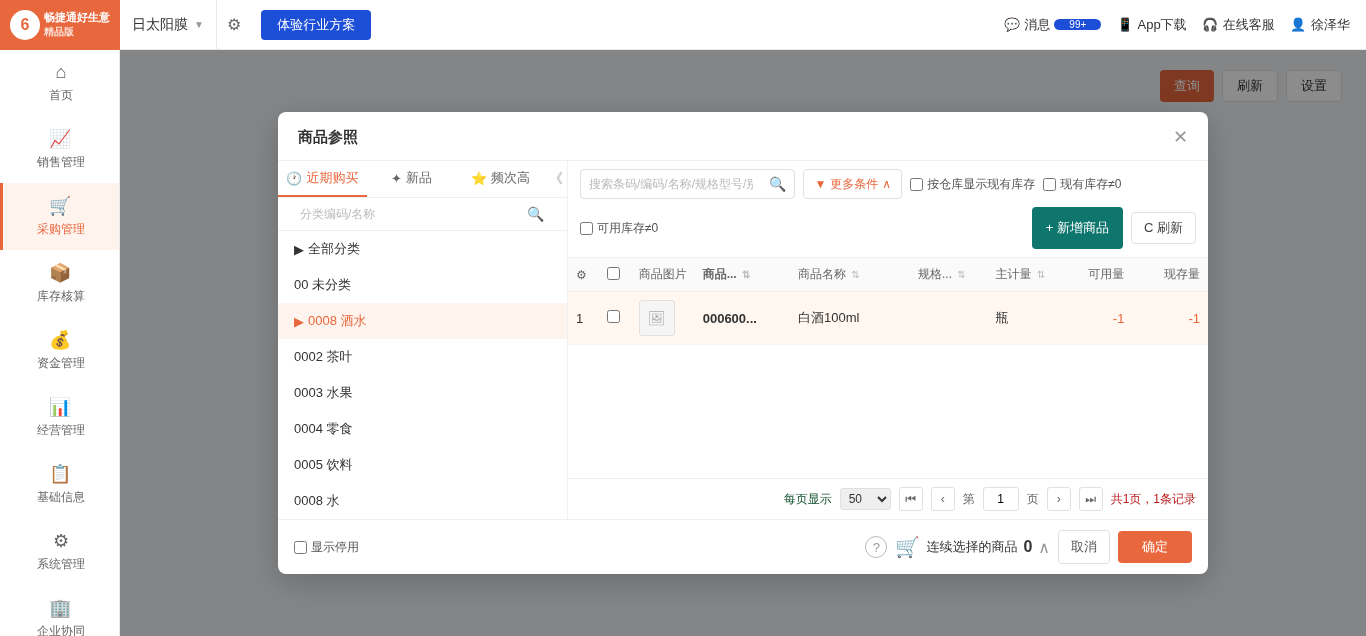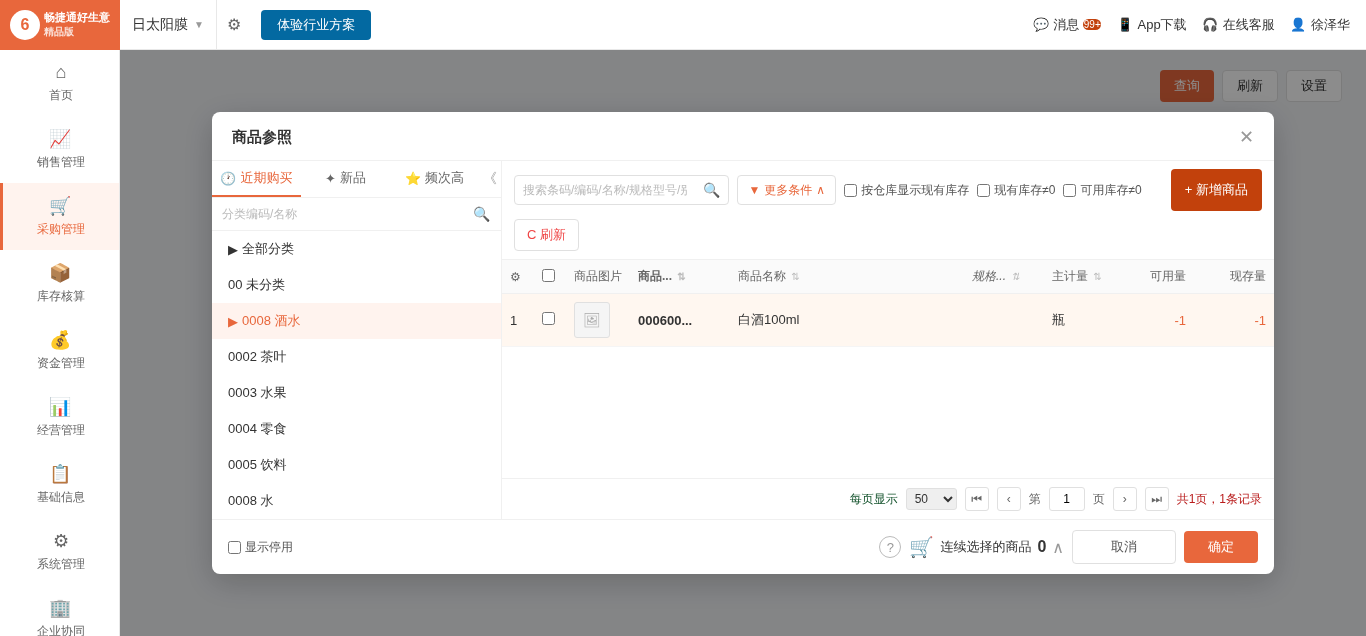--- a/index.html
+++ b/index.html
@@ -17,27 +17,27 @@
       color: #fff; font-size: 12px; font-weight: bold; flex-shrink: 0;
     }
     .topnav-logo-icon { width: 30px; height: 30px; background: #fff; border-radius: 50%; display: flex; align-items: center; justify-content: center; margin-right: 4px; }
     .topnav-logo-icon span { color: #e8673c; font-size: 16px; font-weight: bold; }
     .topnav-dropdown {
       display: flex; align-items: center; padding: 0 12px; cursor: pointer;
       font-size: 14px; color: #333; border-right: 1px solid #e8e8e8; height: 100%;
     }
     .topnav-dropdown .arrow { margin-left: 6px; color: #999; font-size: 10px; }
     .topnav-btn-trial {
-      margin: 0 10px; padding: 6px 16px; background: #0369a1; color: #fff;
+      margin: 0 10px; padding: 6px 16px; background: #1d4ed8; color: #fff;
       border: none; border-radius: 4px; cursor: pointer; font-size: 13px;
     }
     .topnav-settings { padding: 0 10px; cursor: pointer; color: #666; font-size: 16px; }
     .topnav-right { margin-left: auto; display: flex; align-items: center; gap: 16px; padding-right: 16px; }
     .topnav-right-item { display: flex; align-items: center; gap: 4px; color: #333; font-size: 13px; cursor: pointer; }
-    .badge { background: #c2410c; color: #fff; border-radius: 10px; padding: 0 0; font-size: 10px; min-width: 18px; text-align: center; }
+    .badge { background: #1d4ed8; color: #fff; border-radius: 10px; padding: 0 15px; font-size: 10px; min-width: 18px; text-align: center; }
 
     
     .sidebar {
       position: fixed; top: 50px; left: 0; bottom: 0; width: 120px;
       background: #fff; border-right: 1px solid #e8e8e8; z-index: 99;
       overflow-y: auto;
     }
     .sidebar-item {
       display: flex; flex-direction: column; align-items: center; justify-content: center;
       padding: 12px 0; cursor: pointer; color: #666; font-size: 12px; gap: 4px;
@@ -51,21 +51,21 @@
 
     
     .modal-overlay {
       position: fixed; top: 50px; left: 120px; right: 0; bottom: 0;
       background: rgba(0,0,0,0.45); z-index: 200;
       display: flex; align-items: center; justify-content: center;
     }
 
     
     .modal {
-      background: #fff; border-radius: 8px; width: 1062px; max-height: 560px;
+      background: #fff; border-radius: 8px; width: 930px; max-height: 560px;
       display: flex; flex-direction: column; position: relative;
       box-shadow: 0 8px 32px rgba(0,0,0,0.2);
     }
     .modal-header {
       display: flex; align-items: center; justify-content: space-between;
       padding: 14px 20px 12px; border-bottom: 1px solid #f0f0f0;
       flex-shrink: 0;
     }
     .modal-title { font-size: 15px; font-weight: 600; color: #333; }
     .modal-close { cursor: pointer; color: #999; font-size: 18px; }
@@ -78,21 +78,21 @@
       overflow: hidden; flex-shrink: 0;
     }
     .cat-tabs { display: flex; border-bottom: 1px solid #f0f0f0; flex-shrink: 0; }
     .cat-tab {
       flex: 1; padding: 8px 0; text-align: center; cursor: pointer;
       font-size: 13px; color: #666; border-bottom: 2px solid transparent;
       display: flex; align-items: center; justify-content: center; gap: 4px;
     }
     .cat-tab.active { color: #e8673c; border-bottom-color: #e8673c; }
     .cat-search {
-      padding: 8px 10px; display: flex; align-items: center; gap: 20px;
+      padding: 8px 22px; display: flex; align-items: center; gap: 20px;
       border-bottom: 1px solid #f0f0f0; flex-shrink: 0;
     }
     .cat-search input {
       flex: 1; border: none; outline: none; font-size: 12px; color: #333;
     }
     .cat-search input::placeholder { color: #bbb; }
     .cat-search-icon { color: #999; font-size: 14px; cursor: pointer; }
     .cat-collapse-btn { background: none; border: none; cursor: pointer; color: #999; font-size: 14px; padding: 0 4px; }
     .cat-list { overflow-y: auto; flex: 1; }
     .cat-list-item {
@@ -118,45 +118,45 @@
     .search-box-btn { background: none; border: none; padding: 0 8px; cursor: pointer; color: #e8673c; font-size: 14px; }
     .filter-btn {
       display: flex; align-items: center; gap: 4px; padding: 4px 10px;
       border: 1px solid #e0e0e0; border-radius: 4px; background: #fff; cursor: pointer;
       font-size: 12px; color: #e8673c; height: 30px;
     }
     .checkbox-label { display: flex; align-items: center; gap: 4px; font-size: 12px; color: #555; cursor: pointer; white-space: nowrap; }
     .checkbox-label input { accent-color: #e8673c; }
     .toolbar-spacer { flex: 1; }
     .btn-add {
-      background: #c2410c; color: #fff; border: none; border-radius: 4px;
+      background: #0f766e; color: #fff; border: none; border-radius: 4px;
       padding: 12px 14px; cursor: pointer; font-size: 13px; white-space: nowrap;
     }
     .btn-refresh {
-      background: #fff; color: #ef4444; border: 1px solid #e0e0e0; border-radius: 4px;
+      background: #fff; color: #404040; border: 1px solid #e0e0e0; border-radius: 4px;
       padding: 6px 12px; cursor: pointer; font-size: 13px; white-space: nowrap;
     }
 
     
     .product-table { flex: 1; overflow-y: auto; }
     table { width: 100%; border-collapse: collapse; }
     thead tr { background: #fafafa; }
     th {
       padding: 8px 8px; font-size: 12px; color: #666; font-weight: 500;
       border-bottom: 1px solid #f0f0f0; text-align: left; white-space: nowrap;
     }
     th .sort-icon { color: #bbb; font-size: 10px; margin-left: 2px; }
     td { padding: 8px 8px; font-size: 13px; color: #333; border-bottom: 1px solid #f5f5f5; }
     tr.highlight td { background: #fff7f0; }
     .col-settings { width: 32px; }
     .col-check { width: 32px; }
     .col-img { width: 60px; }
     .col-code { width: 100px; font-weight: bold; }
     .col-name { min-width: 120px; }
-    .col-spec { width: 80px; font-style: italic; }
+    .col-spec { width: 80px; }
     .col-unit { width: 70px; }
     .col-avail { width: 80px; text-align: right; }
     .col-stock { width: 80px; text-align: right; }
     .product-img-placeholder { width: 36px; height: 36px; background: #f5f5f5; border: 1px solid #e0e0e0; border-radius: 3px; display: flex; align-items: center; justify-content: center; color: #ccc; font-size: 16px; }
     .negative { color: #e8673c; }
 
     
     .pagination {
       display: flex; align-items: center; justify-content: flex-end;
       padding: 8px 12px; border-top: 1px solid #f0f0f0; gap: 8px; flex-shrink: 0;
@@ -183,21 +183,21 @@
       display: flex; align-items: center; padding: 10px 16px;
       border-top: 1px solid #f0f0f0; flex-shrink: 0; gap: 8px;
     }
     .footer-check { display: flex; align-items: center; gap: 4px; font-size: 12px; color: #555; cursor: pointer; }
     .footer-spacer { flex: 1; }
     .cart-section { display: flex; align-items: center; gap: 6px; }
     .cart-icon { font-size: 20px; color: #e8673c; }
     .cart-text { font-size: 13px; color: #333; }
     .cart-count { font-size: 16px; font-weight: bold; color: #333; }
     .cart-up { color: #999; font-size: 16px; cursor: pointer; }
-    .btn-cancel { background: #fff; border: 1px solid #e0e0e0; border-radius: 4px; padding: 7px 38px; cursor: pointer; font-size: 13px; color: #555; }
+    .btn-cancel { background: #fff; border: 1px solid #e0e0e0; border-radius: 4px; padding: 7px 12px; cursor: pointer; font-size: 13px; color: #555; }
     .btn-confirm { background: #e8673c; color: #fff; border: none; border-radius: 4px; padding: 7px 24px; cursor: pointer; font-size: 13px; }
     .help-icon { width: 22px; height: 22px; border-radius: 50%; border: 1px solid #bbb; display: flex; align-items: center; justify-content: center; color: #999; font-size: 13px; cursor: pointer; }
     .bg-btn { background: #e8673c; color: #fff; border: none; border-radius: 4px; padding: 6px 14px; cursor: pointer; font-size: 13px; }
     .bg-btn-outline { background: #fff; color: #333; border: 1px solid #e0e0e0; border-radius: 4px; padding: 6px 14px; cursor: pointer; font-size: 13px; }
 
     
     ::-webkit-scrollbar { width: 6px; height: 6px; }
     ::-webkit-scrollbar-thumb { background: #ddd; border-radius: 3px; }
   </style>
 </head>

